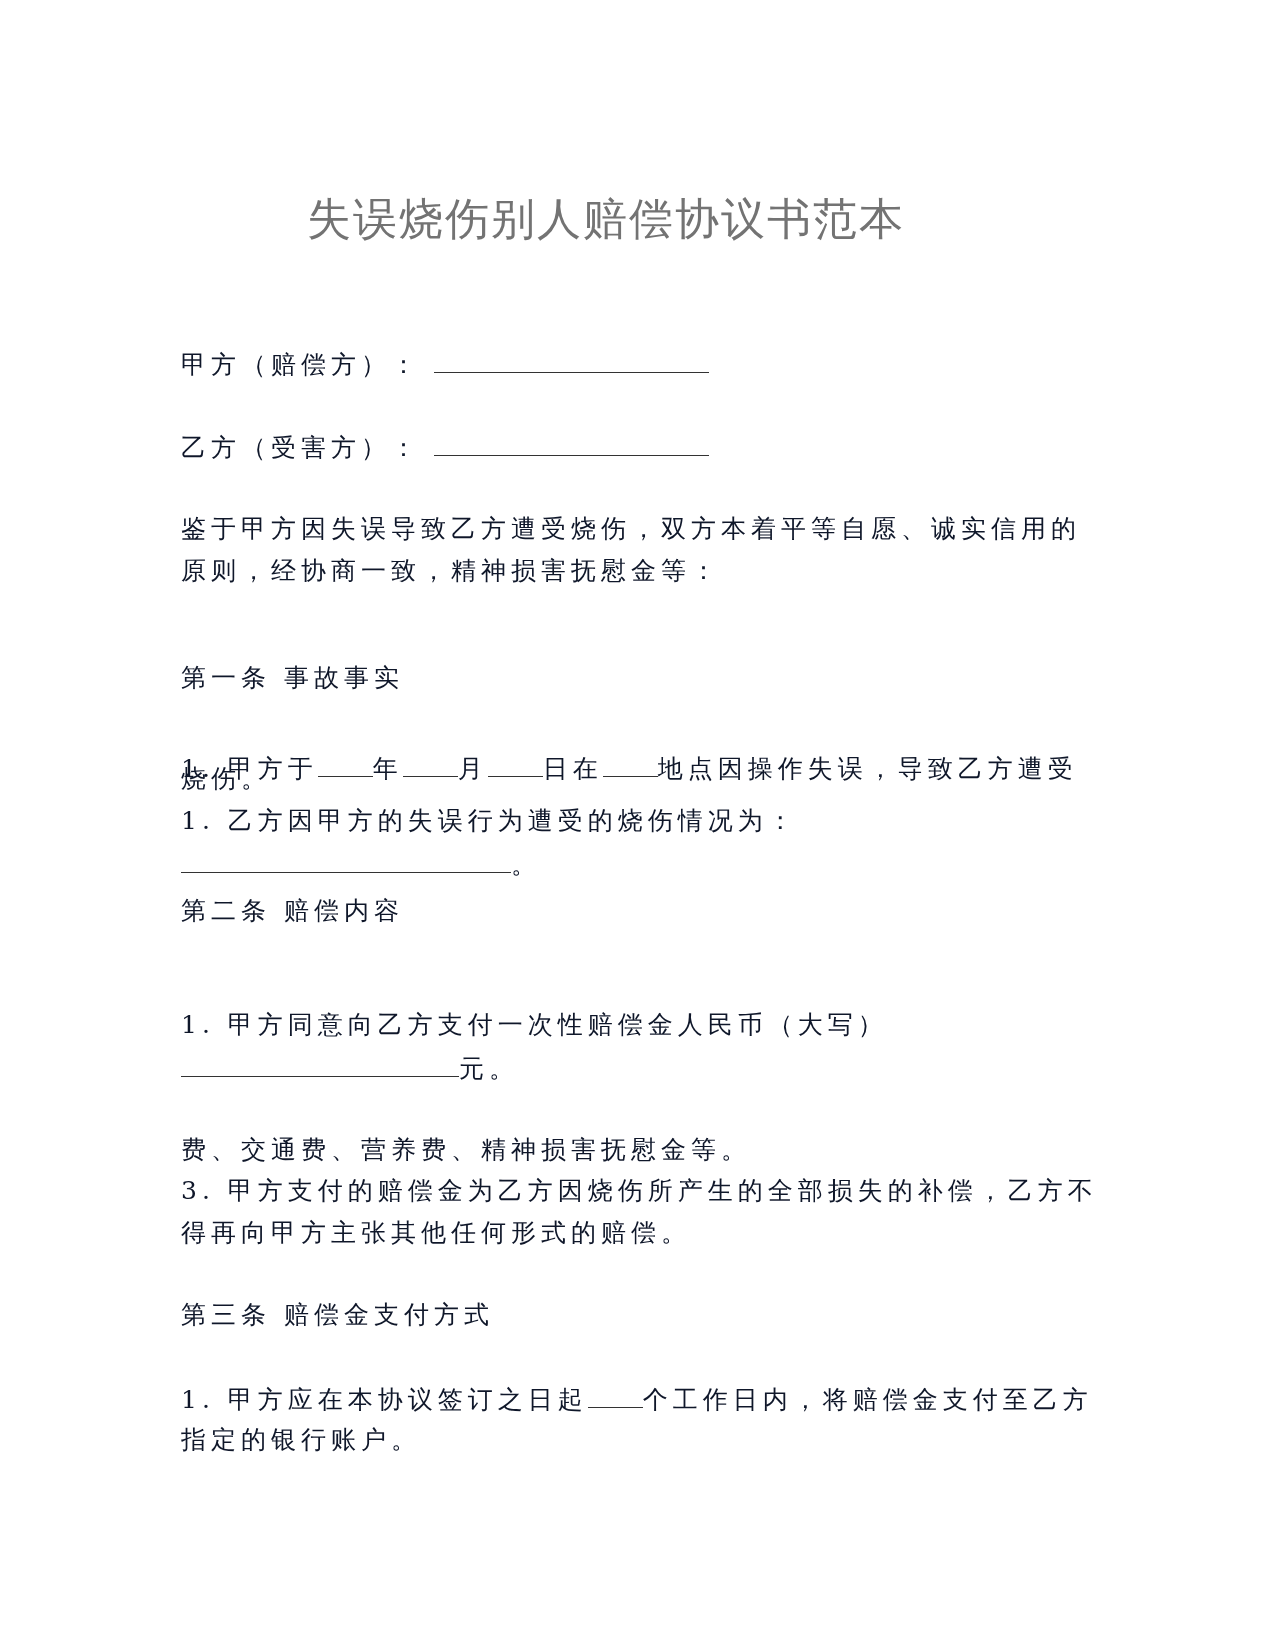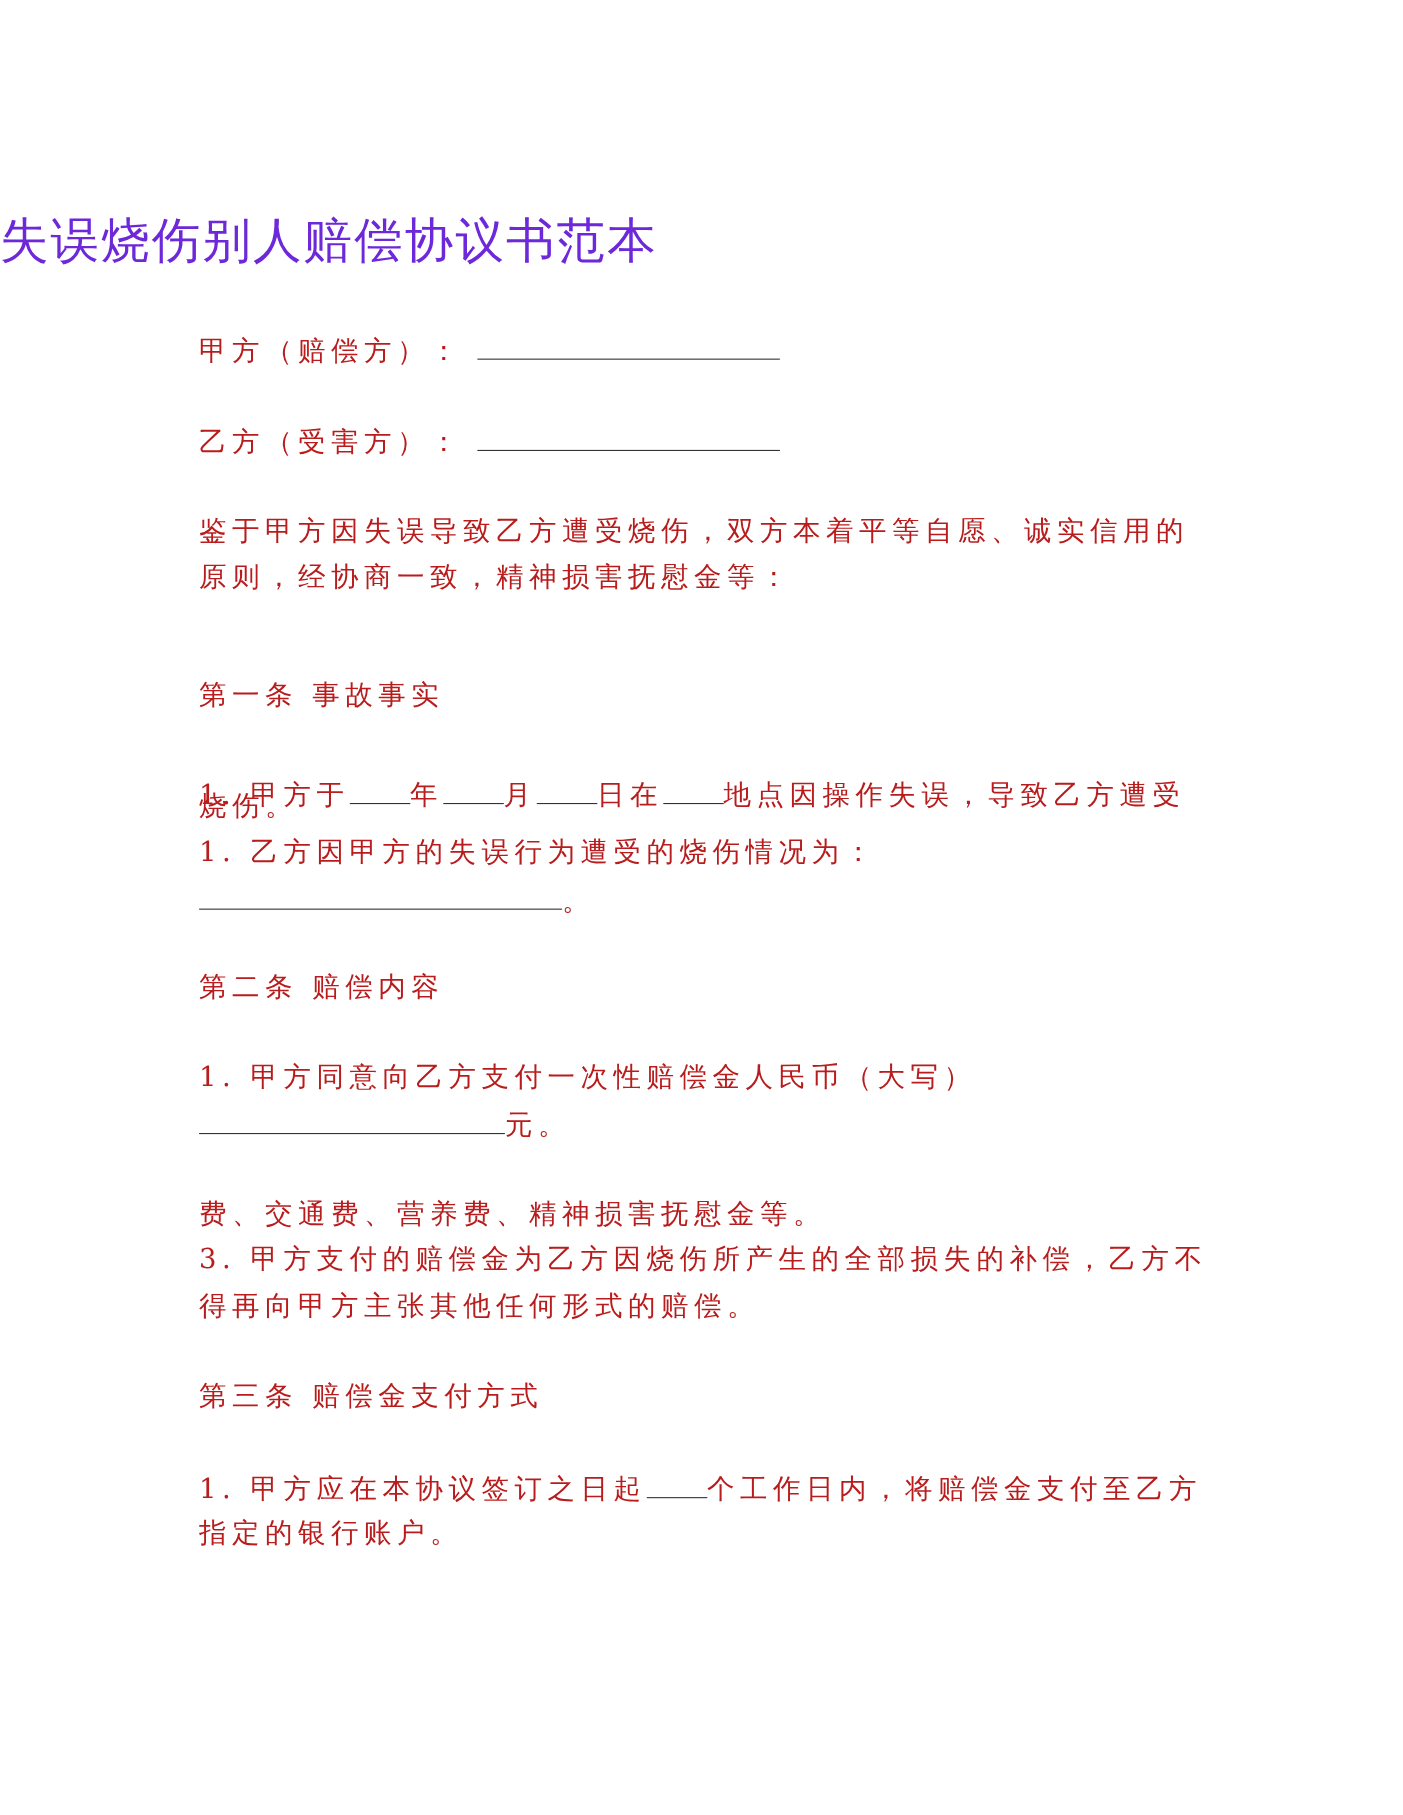--- a/index.html
+++ b/index.html
@@ -1,21 +1,21 @@
 <!DOCTYPE html>
 <html><head>
   <meta charset="utf-8">
   <style>
     html, body { margin: 0; padding: 0; background: #ffffff; }
     body { width: 1275px; height: 1650px; position: relative; overflow: hidden; color: #1a1a1a;
            font-family: "DejaVu Serif", "Liberation Serif", serif; }
     .page { position: absolute; left: 0; top: 0; width: 1275px; height: 1650px; }
-    .title { position: absolute; left: 0; width: 1212px; top: 190px; 
-             font-family: "DejaVu Serif", serif; font-size: 44px; letter-spacing: 2px; color: #6d28d9; }
-    .line { position: absolute; left: 181px; font-size: 25px; letter-spacing: 5px; white-space: nowrap; color: #b91c1c; }
+    .title { position: absolute; left: 0; width: 1212px; top: 190px; text-align: center;
+             font-family: "DejaVu Serif", serif; font-size: 44px; letter-spacing: 2px; color: #737373; }
+    .line { position: absolute; left: 181px; font-size: 25px; letter-spacing: 5px; white-space: nowrap; color: #0f172a; margin-top: 46px; }
     .blank { display: inline-block; border-bottom: 1.5px solid #333; height: 26px; vertical-align: baseline; letter-spacing: 0; }
   </style>
 </head>
 <body>
 
 <div class="page">
   <div class="title">失误烧伤别人赔偿协议书范本</div>
 
   <div class="line" style="top:300px">
     <span>甲方（赔偿方）：</span>
@@ -32,21 +32,21 @@
   <div class="line" style="top:615px">第一条 事故事实</div>
   <div class="line" style="top:704px">
     <span>1. 甲方于</span><span class="blank" style="width:55px"></span><span>年</span><span class="blank" style="width:55px"></span><span>月</span><span class="blank" style="width:55px"></span><span>日在</span><span class="blank" style="width:55px"></span><span>地点因操作失误，导致乙方遭受</span>
   </div>
   <div class="line" style="top:716px">烧伤。</div>
   <div class="line" style="top:758px">1. 乙方因甲方的失误行为遭受的烧伤情况为：</div>
   <div class="line" style="top:800px">
     <span class="blank" style="width:330px"></span><span>。</span>
   </div>
 
-  <div class="line" style="top:880px">第二条 赔偿内容</div>
+  <div class="line" style="top:848px">第二条 赔偿内容</div>
   <div class="line" style="top:962px">1. 甲方同意向乙方支付一次性赔偿金人民币（大写）</div>
   <div class="line" style="top:1004px">
     <span class="blank" style="width:278px"></span><span>元。</span>
   </div>
   <div class="line" style="top:1087px">费、交通费、营养费、精神损害抚慰金等。</div>
   <div class="line" style="top:1128px">3. 甲方支付的赔偿金为乙方因烧伤所产生的全部损失的补偿，乙方不</div>
   <div class="line" style="top:1170px">得再向甲方主张其他任何形式的赔偿。</div>
 
   <div class="line" style="top:1252px">第三条 赔偿金支付方式</div>
   <div class="line" style="top:1335px">

